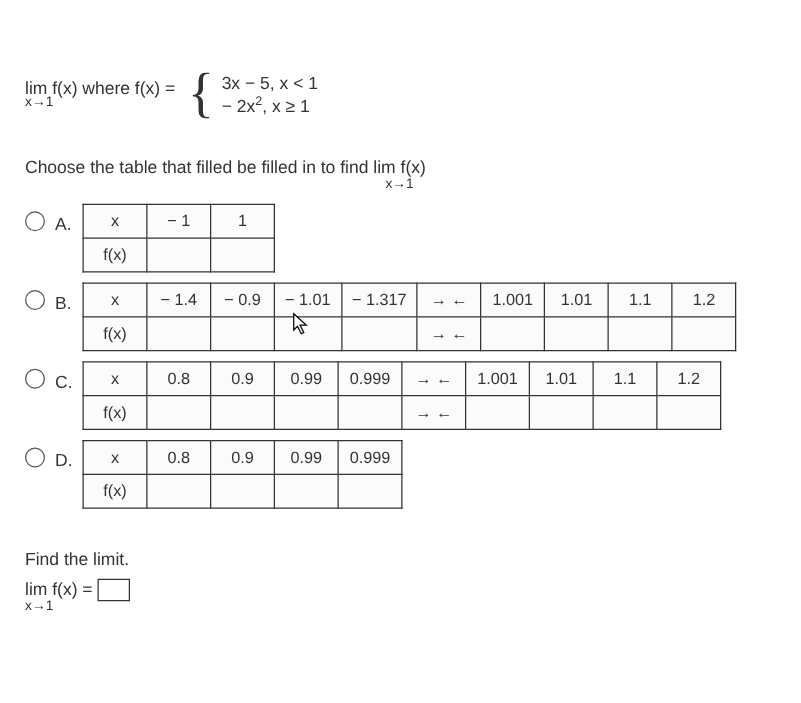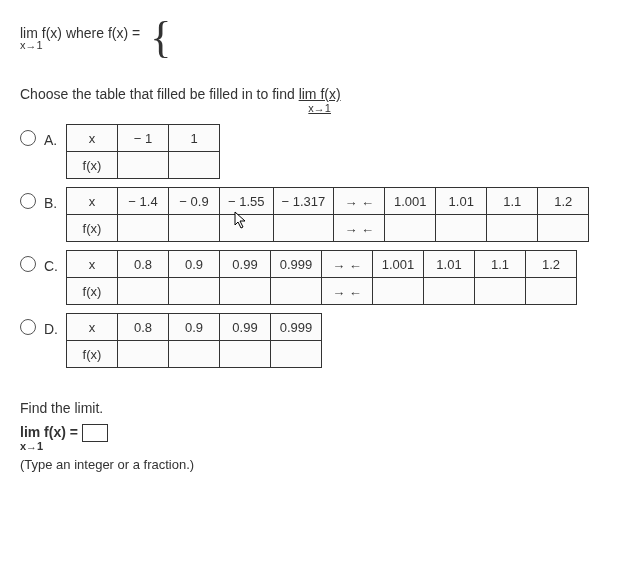--- a/index.html
+++ b/index.html
@@ -8,20 +8,21 @@
     padding: 20px;
     margin: 0;
     width: 601px;
     background: #fff;
     color: #333;
   }
   .limit-line {
     display: flex;
     align-items: flex-start;
     margin-bottom: 30px;
+    margin-top: 36px;
   }
   .lim-expr {
     display: inline-block;
     text-align: left;
     margin-right: 4px;
   }
   .lim-top { font-size: 14px; }
   .lim-bot { font-size: 11px; margin-top:-2px;}
   .brace {
     font-size: 44px;
@@ -68,26 +69,32 @@
 </head>
 <body>
 
 <div class="limit-line">
   <div style="display:flex;align-items:center;">
     <div class="lim-expr">
       <div class="lim-top">lim  f(x) where f(x) =</div>
       <div class="lim-bot">x→1</div>
     </div>
     <div class="brace">{</div>
+    <div class="piece-block">
+      <div class="piece">3x − 5,   x &lt; 1</div>
+      <div class="piece">
+        <span>− 2x</span><span class="sup">2</span><span>,   x ≥ 1</span>
+      </div>
+    </div>
   </div>
 </div>
 
 <div class="question-text">
   <span>Choose the table that filled be filled in to find </span>
-  <span style="display:inline-block;vertical-align:top;text-decoration:underline;">
+  <span style="display:inline-block;vertical-align:top;">
     <span>lim  f(x)</span>
     <span class="sub-text">x→1</span>
   </span>
 </div>
 
 <div class="options">
 
   <div class="option-row">
     <div class="radio"></div>
     <div class="opt-label">A.</div>
@@ -109,21 +116,21 @@
 
   <div class="option-row">
     <div class="radio"></div>
     <div class="opt-label">B.</div>
     <table class="data">
       <tbody>
           <tr>
         <td>x</td>
         <td>− 1.4</td>
         <td>− 0.9</td>
-        <td class="cursor-svg">− 1.55</td>
+        <td class="cursor-svg">− 1.01</td>
         <td>− 1.317</td>
         <td>→ ←</td>
         <td>1.001</td>
         <td>1.01</td>
         <td>1.1</td>
         <td>1.2</td>
       </tr>
       <tr>
         <td>f(x)</td>
         <td></td>
@@ -199,22 +206,21 @@
       </tr>
     </tbody>
       </table>
   </div>
 
 </div>
 
 <div class="find-section">
   <div>Find the limit.</div>
   <div style="margin-top:8px;">
-    <div style="display:inline-block;font-weight:bold;">
+    <div style="display:inline-block;">
       <div>
         <span>lim  f(x) =</span>
         <span class="answer-box"></span>
       </div>
       <div class="lim-bot">x→1</div>
     </div>
   </div>
-  <div class="hint">(Type an integer or a fraction.)</div>
 </div>
 
 </body></html>

